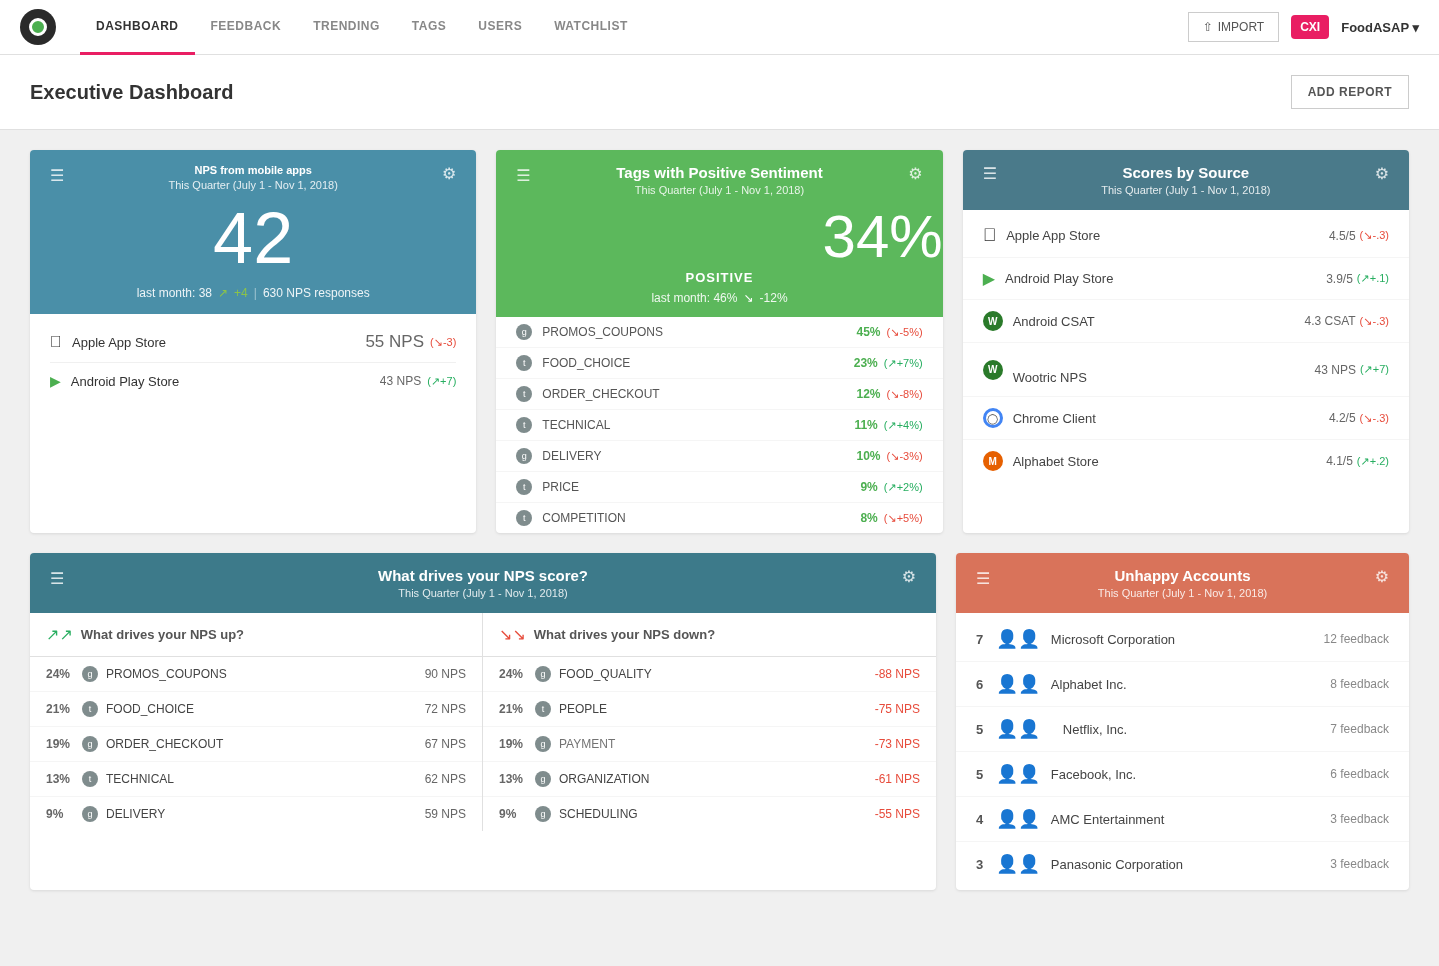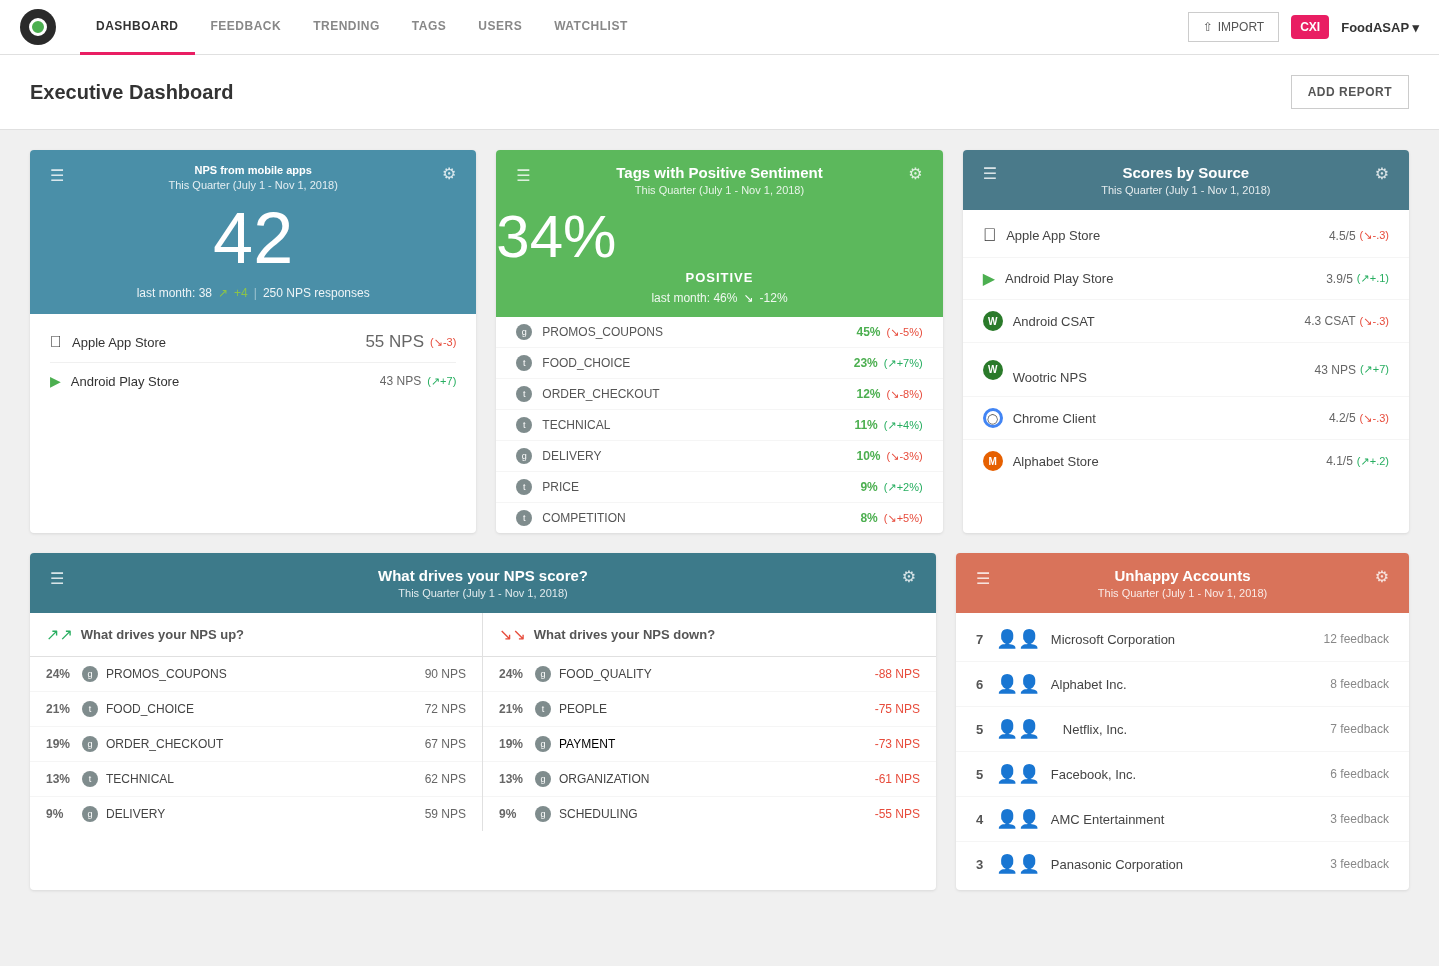--- a/index.html
+++ b/index.html
@@ -51,21 +51,21 @@
             <div style="font-size:11px;color:rgba(255,255,255,0.85);margin-top:3px;">This Quarter (July 1 - Nov 1, 2018)</div>
           </div>
           <span style="color:#fff;opacity:0.8;font-size:16px;cursor:pointer;">⚙</span>
         </div>
         <div style="font-size:72px;font-weight:300;text-align:center;color:#fff;line-height:1.1;margin-top:8px;">42</div>
         <div style="text-align:center;font-size:12px;color:rgba(255,255,255,0.9);padding-bottom:14px;margin-top:8px;display:flex;align-items:center;justify-content:center;gap:6px;">
           <span>last month: 38</span>
           <span style="color:#8bc34a;">↗</span>
           <span style="color:#8bc34a;">+4</span>
           <span style="opacity:0.5;">|</span>
-          <span>250 NPS responses</span>
+          <span>630 NPS responses</span>
         </div>
       </div>
       <div style="padding:8px 20px;">
         <div style="display:flex;align-items:center;padding:10px 0;border-bottom:1px solid #f0f0f0;">
           <span style="font-size:16px;margin-right:10px;"></span>
           <span style="flex:1;font-size:13px;">Apple App Store</span>
           <span style="font-size:17px;color:#666;margin-right:6px;">55 NPS</span>
           <span style="color:#e74c3c;font-size:11px;">(<span style="color:#e74c3c;">↘</span><span>-3</span>)</span>
         </div>
         <div style="display:flex;align-items:center;padding:10px 0;">
@@ -80,21 +80,21 @@
     <div class="card">
       <div style="background:#5cb85c;">
         <div style="display:flex;align-items:flex-start;padding:14px 20px 0;">
           <span style="color:#fff;opacity:0.8;font-size:16px;margin-top:2px;">☰</span>
           <div style="flex:1;text-align:center;">
             <div style="font-size:15px;font-weight:600;color:#fff;">Tags with Positive Sentiment</div>
             <div style="font-size:11px;color:rgba(255,255,255,0.85);margin-top:3px;">This Quarter (July 1 - Nov 1, 2018)</div>
           </div>
           <span style="color:#fff;opacity:0.8;font-size:16px;cursor:pointer;">⚙</span>
         </div>
-        <div style="font-size:60px;font-weight:300;text-align:left;color:#fff;line-height:1.1;margin-top:8px;">34%</div>
+        <div style="font-size:60px;font-weight:300;text-align:right;color:#fff;line-height:1.1;margin-top:8px;">34%</div>
         <div style="font-size:13px;font-weight:700;text-align:center;color:#fff;letter-spacing:1px;">POSITIVE</div>
         <div style="text-align:center;font-size:12px;color:rgba(255,255,255,0.9);padding-bottom:12px;margin-top:6px;display:flex;align-items:center;justify-content:center;gap:6px;">
           <span>last month: 46%</span>
           <span style="color:#fff;">↘</span>
           <span>-12%</span>
         </div>
       </div>
       <div>
 
         <div style="display:flex;align-items:center;padding:7px 20px;border-bottom:1px solid #f5f5f5;">
@@ -264,21 +264,21 @@
           </div>
           <div style="display:flex;align-items:center;padding:9px 16px;border-bottom:1px solid #f5f5f5;">
             <span style="width:36px;font-size:12px;color:#666;font-weight:600;">21%</span>
             <div style="width:16px;height:16px;border-radius:50%;background:#7f8c8d;color:#fff;font-size:9px;display:flex;align-items:center;justify-content:center;margin-right:8px;">t</div>
             <span style="flex:1;font-size:12px;color:#444;font-weight:500;">PEOPLE</span>
             <span style="font-size:12px;color:#e74c3c;">-75 NPS</span>
           </div>
           <div style="display:flex;align-items:center;padding:9px 16px;border-bottom:1px solid #f5f5f5;">
             <span style="width:36px;font-size:12px;color:#666;font-weight:600;">19%</span>
             <div style="width:16px;height:16px;border-radius:50%;background:#7f8c8d;color:#fff;font-size:9px;display:flex;align-items:center;justify-content:center;margin-right:8px;">g</div>
-            <span style="flex:1;font-size:12px;color:#000000;font-weight:500;">PAYMENT</span>
+            <span style="flex:1;font-size:12px;color:#737373;font-weight:500;">PAYMENT</span>
             <span style="font-size:12px;color:#e74c3c;">-73 NPS</span>
           </div>
           <div style="display:flex;align-items:center;padding:9px 16px;border-bottom:1px solid #f5f5f5;">
             <span style="width:36px;font-size:12px;color:#666;font-weight:600;">13%</span>
             <div style="width:16px;height:16px;border-radius:50%;background:#7f8c8d;color:#fff;font-size:9px;display:flex;align-items:center;justify-content:center;margin-right:8px;">g</div>
             <span style="flex:1;font-size:12px;color:#444;font-weight:500;">ORGANIZATION</span>
             <span style="font-size:12px;color:#e74c3c;">-61 NPS</span>
           </div>
           <div style="display:flex;align-items:center;padding:9px 16px;">
             <span style="width:36px;font-size:12px;color:#666;font-weight:600;">9%</span>

